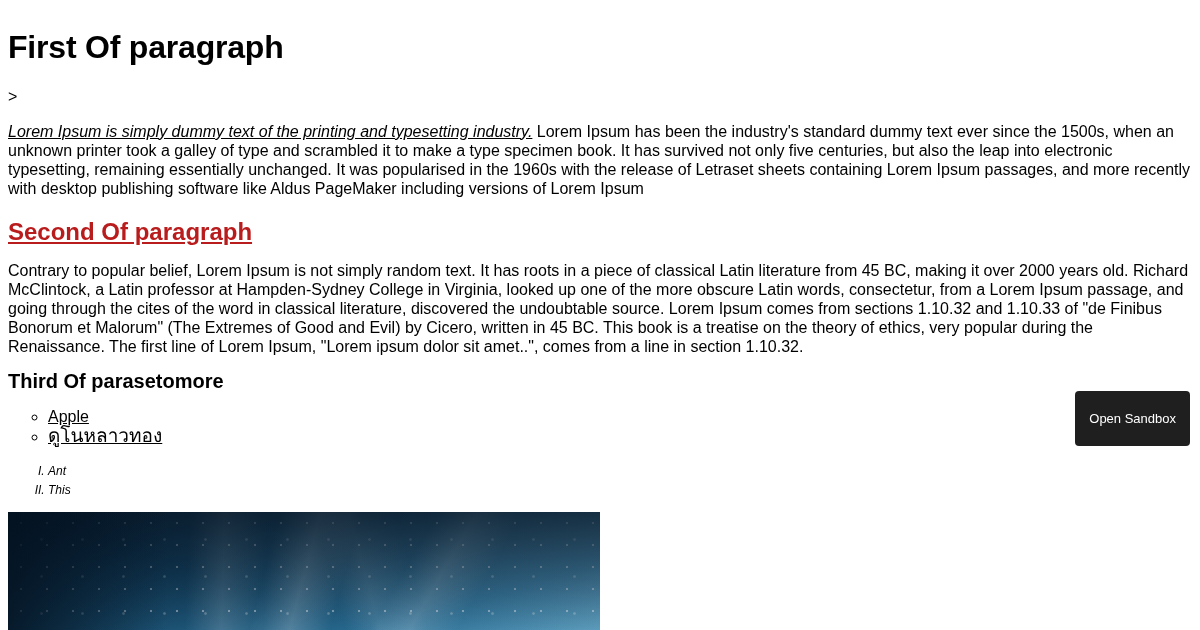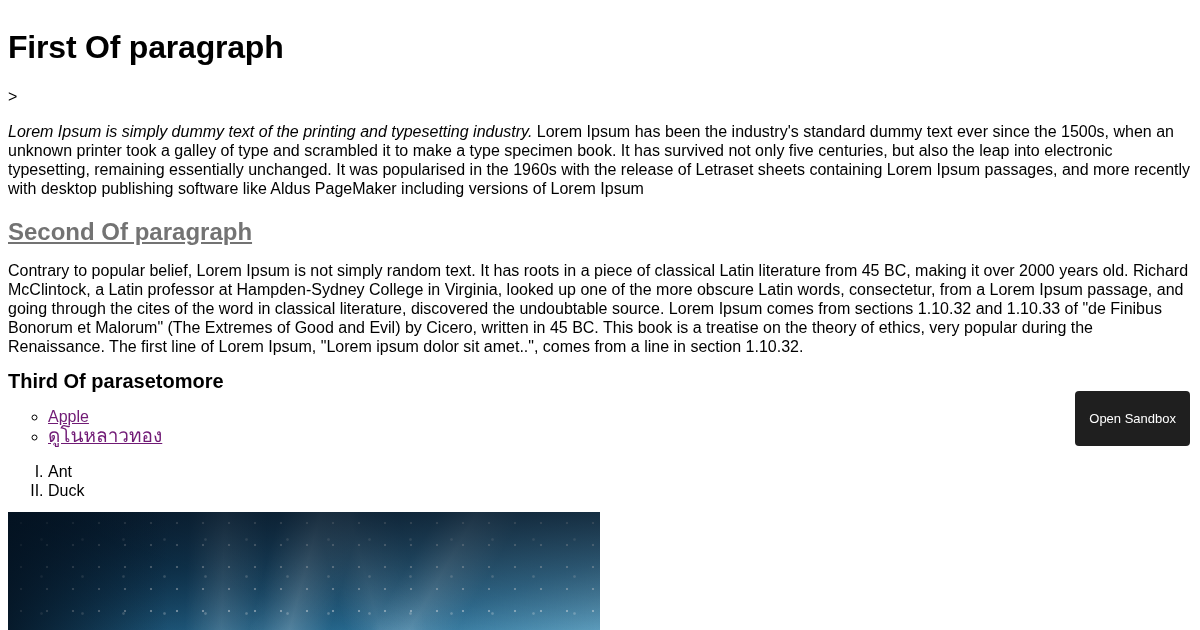--- a/index.html
+++ b/index.html
@@ -34,59 +34,61 @@
     line-height: 19px;
     margin: 16px 0;
   }
   .quote-mark {
     font-size: 16px;
     line-height: 19px;
     margin: 16px 0;
   }
   .lead-em {
     font-style: italic;
+    text-decoration: underline;
   }
   h2.subtitle {
     font-size: 24px;
     font-weight: bold;
     margin: 20px 0 4px 0;
-    color: #737373;
+    color: #b91c1c;
     text-decoration: underline;
     line-height: 1.15;
   }
   h3.minor {
     font-size: 20px;
     font-weight: bold;
     margin: 16px 0;
     line-height: 19px;
   }
   ul.circle-list {
     list-style-type: circle;
     margin: 16px 0;
     padding-left: 40px;
     font-size: 16px;
     line-height: 19px;
   }
   ul.circle-list li {
     margin: 0;
   }
   ul.circle-list a {
-    color: #701a75;
+    color: #000000;
     text-decoration: underline;
   }
   .thai {
     font-family: "DejaVu Sans", sans-serif;
     font-size: 19px;
   }
   ol.roman-list {
     list-style-type: upper-roman;
     margin: 12px 0;
     padding-left: 40px;
-    font-size: 16px;
+    font-size: 12px;
     line-height: 19px;
+    font-style: italic;
   }
   .media {
     margin-top: 6px;
     width: 592px;
     height: 330px;
     position: relative;
     overflow: hidden;
     background: #0d2a47;
   }
   .media .underwater {
@@ -159,21 +161,21 @@
 
   <h3 class="minor">Third Of parasetomore</h3>
 
   <ul class="circle-list">
     <li><a href="#">Apple</a></li>
     <li><a href="#" class="thai">ดูโนหลาวทอง</a></li>
   </ul>
 
   <ol class="roman-list">
     <li>Ant</li>
-    <li>Duck</li>
+    <li>This</li>
   </ol>
 
   <div class="media">
     <div class="underwater"></div>
     <div class="rays"></div>
     <div class="speckles"></div>
     <div class="dark-top"></div>
     <div class="dark-left"></div>
   </div>
 

